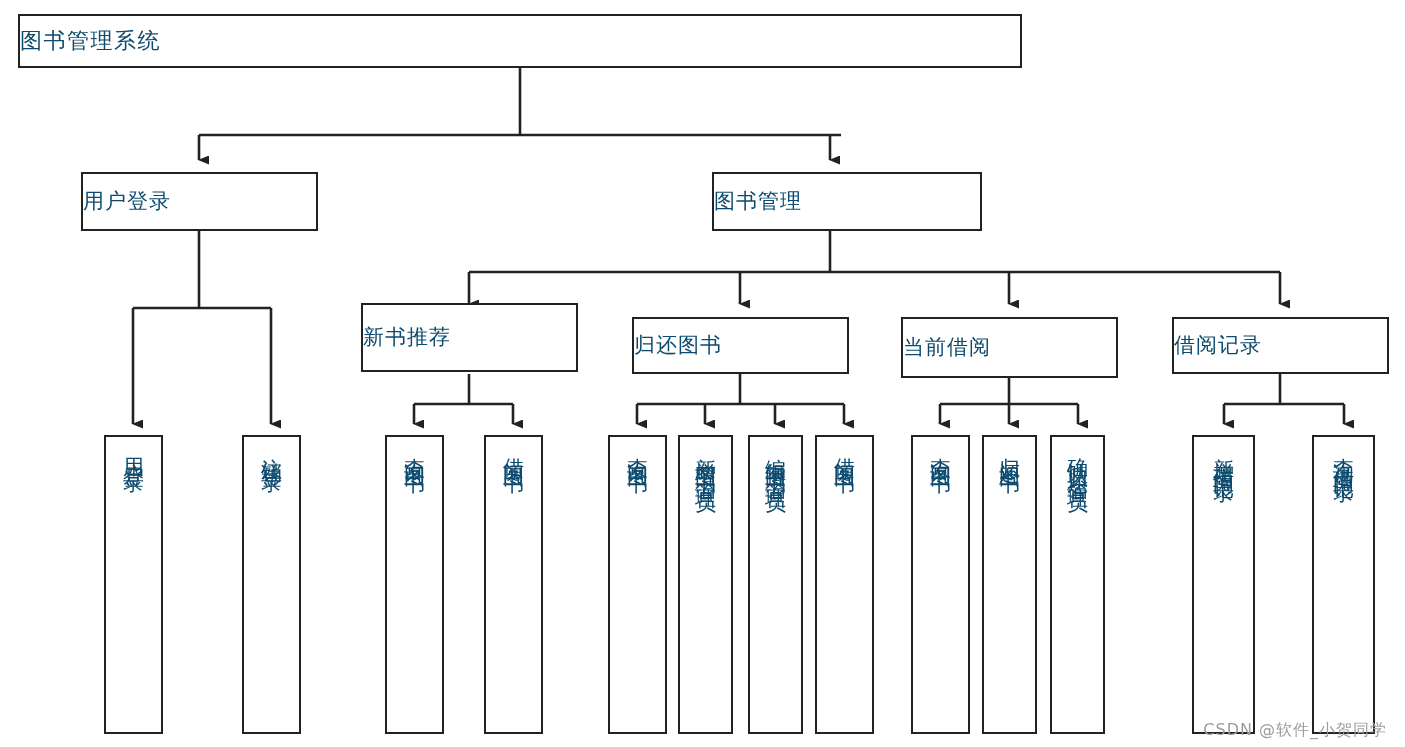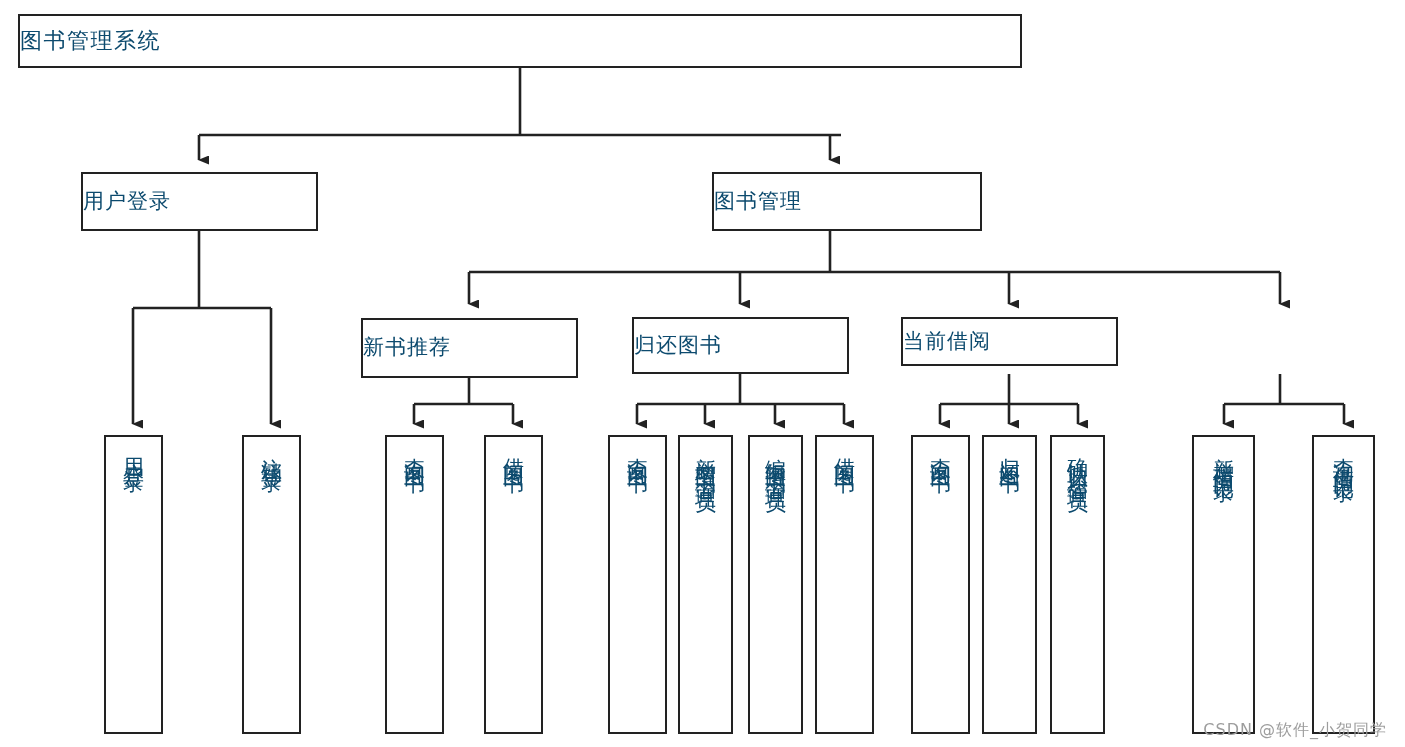--- a/index.html
+++ b/index.html
@@ -129,28 +129,31 @@
     <span>图书管理系统</span>
   </div>
 
   <div class="node h" style="left:81px; top:172px; width:237px; height:59px;">
     <span>用户登录</span>
   </div>
   <div class="node h" style="left:712px; top:172px; width:270px; height:59px;">
     <span>图书管理</span>
   </div>
 
-  <div class="node h" style="left:361px; top:318px; width:217px; height:60px;">
+  <div class="node h" style="left:361px; top:303px; width:217px; height:69px;">
     <span>新书推荐</span>
   </div>
   <div class="node h" style="left:632px; top:317px; width:217px; height:57px;">
     <span>归还图书</span>
   </div>
-  <div class="node h" style="left:901px; top:317px; width:217px; height:49px;">
+  <div class="node h" style="left:901px; top:317px; width:217px; height:61px;">
     <span>当前借阅</span>
+  </div>
+  <div class="node h" style="left:1172px; top:317px; width:217px; height:57px;">
+    <span>借阅记录</span>
   </div>
 
   <div class="node v" style="left:104px; top:435px; width:59px; height:299px;">
     <span class="vtext">用户登录</span>
   </div>
   <div class="node v" style="left:242px; top:435px; width:59px; height:299px;">
     <span class="vtext">注销登录</span>
   </div>
 
   <div class="node v" style="left:385px; top:435px; width:59px; height:299px;">

